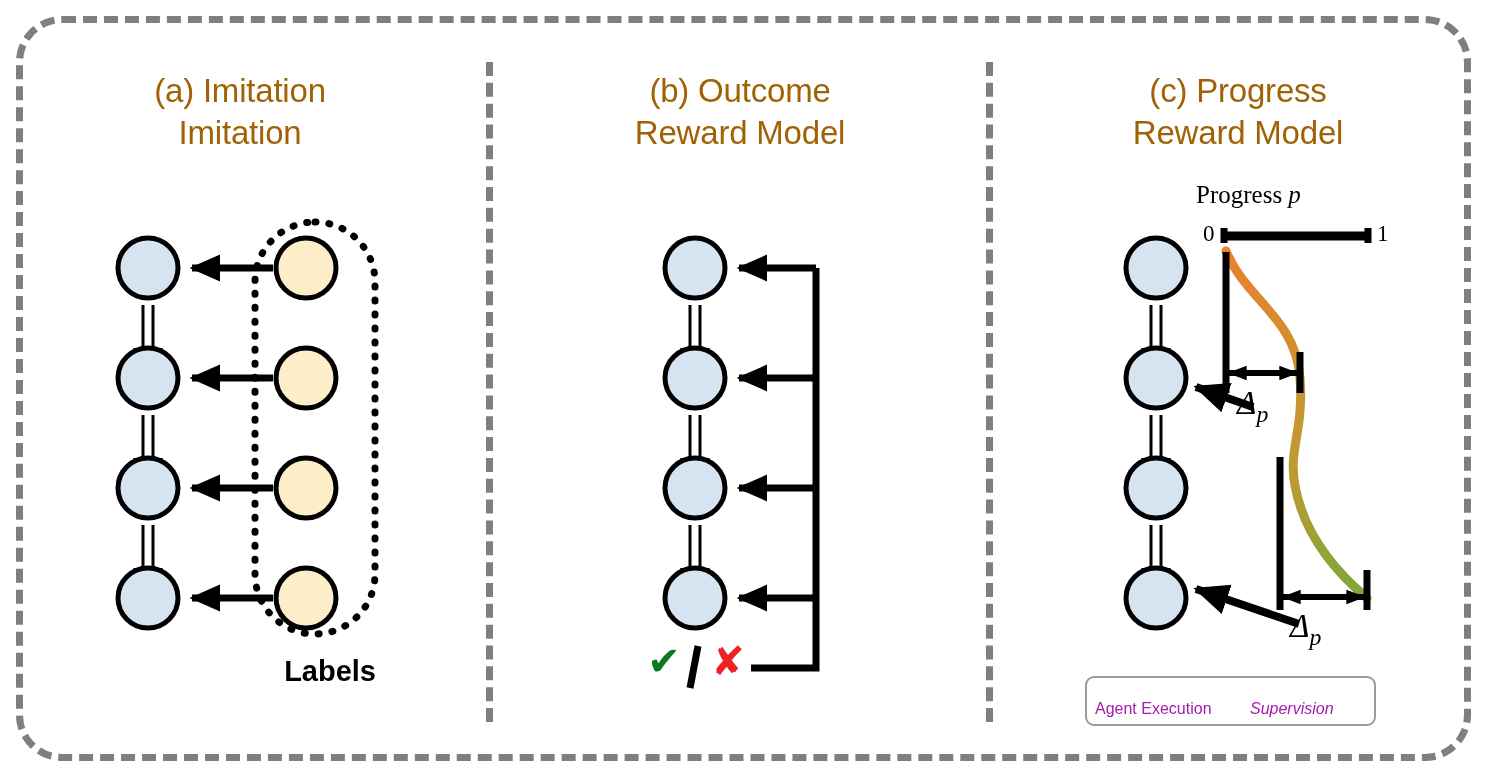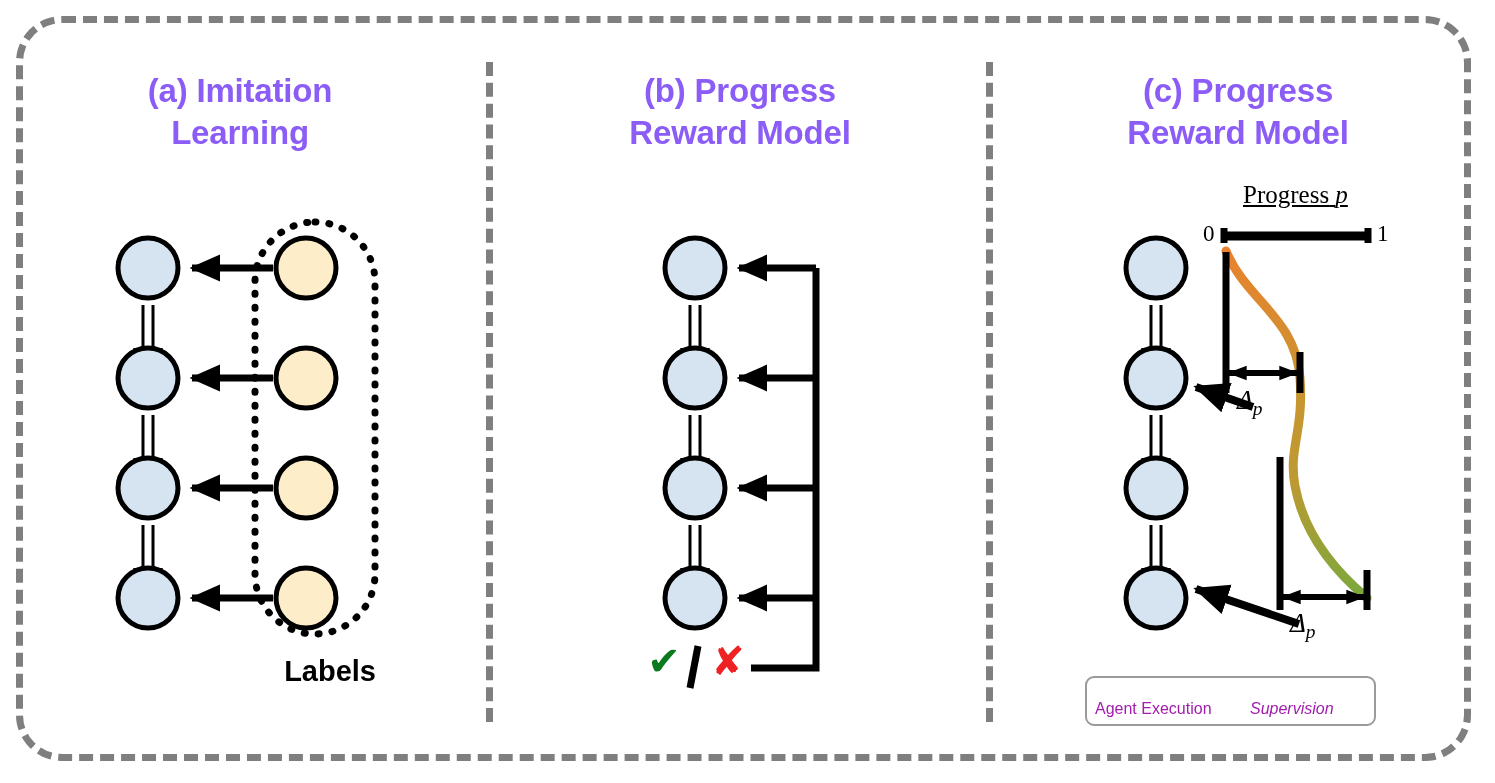--- a/index.html
+++ b/index.html
@@ -28,24 +28,24 @@
     border-radius: 46px;
   }
   .divider {
     position: absolute;
     width: 0;
     border-left: 7px dashed #7f7f7f;
   }
   .panel-title {
     position: absolute;
     text-align: center;
-    font-weight: bold;
+    font-weight: normal;
     font-size: 33px;
     line-height: 1.28;
-    color: #8b5cf6;
+    color: #a16207;
     letter-spacing: -0.2px;
   }
   .svg-layer {
     position: absolute;
     left: 0;
     top: 0;
     width: 1495px;
     height: 783px;
     pointer-events: none;
   }
@@ -66,21 +66,21 @@
   .axis-label i { font-style: italic; }
   .tick-label {
     position: absolute;
     font-family: "Liberation Serif", serif;
     font-size: 23px;
     color: #000;
   }
   .delta-label {
     position: absolute;
     font-family: "Liberation Serif", serif;
-    font-size: 27px;
+    font-size: 33px;
     color: #000;
     font-style: italic;
     white-space: nowrap;
   }
   .delta-label sub {
     font-size: 0.72em;
     font-style: italic;
   }
   .legend-box {
     position: absolute;
@@ -105,25 +105,25 @@
 
 <div id="root">
 
   <div class="frame"></div>
 
   <div class="divider" style="left:486px; top:62px; height:660px;"></div>
   <div class="divider" style="left:986px; top:62px; height:660px;"></div>
 
   <div class="panel-title" style="left:70px; top:70px; width:340px;">
     <div>(a) Imitation</div>
-    <div>Learning</div>
+    <div>Imitation</div>
   </div>
 
   <div class="panel-title" style="left:570px; top:70px; width:340px;">
-    <div>(b) Progress</div>
+    <div>(b) Outcome</div>
     <div>Reward Model</div>
   </div>
 
   <div class="panel-title" style="left:1068px; top:70px; width:340px;">
     <div>(c) Progress</div>
     <div>Reward Model</div>
   </div>
 
   <svg class="svg-layer" viewBox="0 0 1495 783">
     <defs>
@@ -287,21 +287,21 @@
     </g>
   </svg>
 
   <div class="cap-label" style="left:236px; top:655px; width:140px;">Labels</div>
 
   <div style="position:absolute; left:643px; top:641px; width:42px; text-align:center;
               font-size:40px; line-height:1; color:#0b7a1e; font-family:'DejaVu Sans',sans-serif;">✔</div>
   <div style="position:absolute; left:707px; top:641px; width:42px; text-align:center;
               font-size:40px; line-height:1; color:#ee2222; font-family:'DejaVu Sans',sans-serif;">✘</div>
 
-  <div class="axis-label" style="left:1243px; top:181px;text-decoration:underline;">
+  <div class="axis-label" style="left:1196px; top:181px;">
     <span>Progress</span>
     <i style="font-family:'Liberation Serif',serif;">p</i>
   </div>
   <div class="tick-label" style="left:1203px; top:221px;">0</div>
   <div class="tick-label" style="left:1377px; top:221px;">1</div>
 
   <div class="delta-label" style="left:1237px; top:385px;">
     <span>Δ</span><sub>p</sub>
   </div>
   <div class="delta-label" style="left:1290px; top:608px;">

